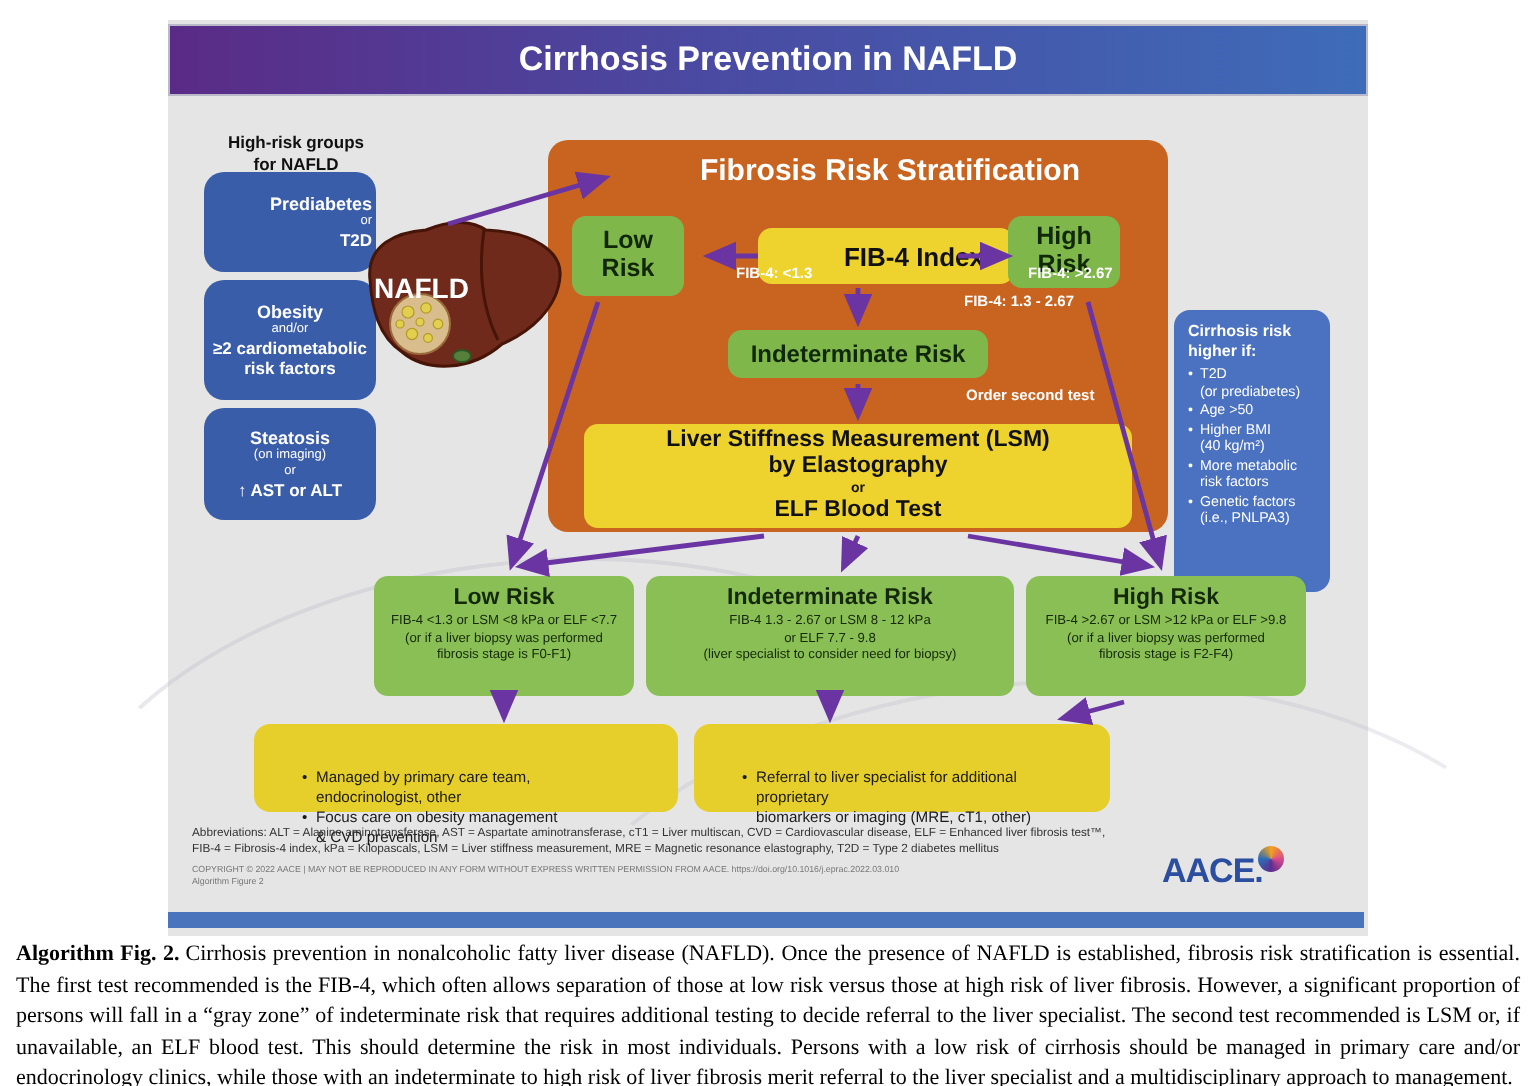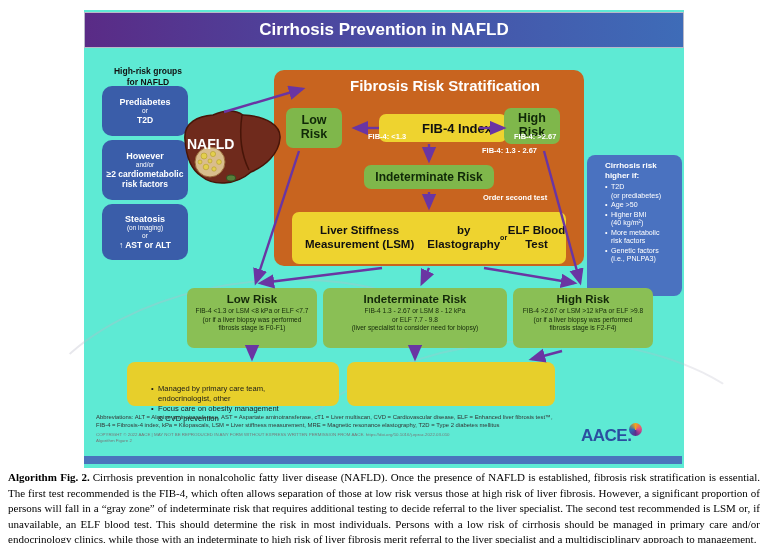--- a/index.html
+++ b/index.html
@@ -1,48 +1,48 @@
 <!DOCTYPE html>
 <html><head>
 <meta charset="utf-8">
 <style>
   html,body{margin:0;padding:0;}
   body{width:768px;height:543px;background:#ffffff;font-family:"Liberation Sans",sans-serif;position:relative;overflow:hidden;}
   .abs{position:absolute;}
-  .fig{position:absolute;left:84px;top:10px;width:600px;height:458px;background:#5eead4;}
+  .fig{position:absolute;left:84px;top:10px;width:600px;height:458px;background:#e5e5e5;}
   
   .sw{position:absolute;border:2px solid transparent;border-radius:50%;z-index:0;}
   #sw1{left:-60px;top:270px;width:480px;height:280px;border-top-color:rgba(185,185,200,.35);transform:rotate(-6deg);}
   #sw2{left:180px;top:330px;width:520px;height:300px;border-top-color:rgba(185,185,200,.28);transform:rotate(-4deg);}
   
   .titlebar{left:0;top:2px;width:598px;height:34px;background:linear-gradient(90deg,#5a2b86 0%,#4a4aa2 45%,#3e6cb8 100%);border:1px solid #b9b9c9;display:flex;align-items:center;justify-content:center;color:#fff;font-weight:bold;font-size:17px;z-index:2;}
   
   .hr-heading{left:6px;top:56px;width:116px;text-align:center;font-weight:bold;font-size:8.5px;color:#111;white-space:pre-line;line-height:1.25;z-index:2;}
   .bluebox{left:18px;width:86px;background:#3a5da9;border-radius:10px;color:#fff;text-align:center;display:flex;flex-direction:column;justify-content:center;padding:3px 2px;box-sizing:border-box;z-index:2;}
   .bluebox .main{font-size:9px;font-weight:bold;}
   .bluebox .mid{font-size:6.5px;white-space:pre-line;line-height:1.25;}
   .bluebox .sub{font-size:8.5px;font-weight:bold;white-space:pre-line;line-height:1.2;}
-  #bb1{top:76px;height:50px;} #bb2{top:130px;height:60px;} #bb3{top:194px;height:56px;}
+  #bb1{top:76px;height:50px;align-items:flex-end;} #bb2{top:130px;height:60px;} #bb3{top:194px;height:56px;}
   .liver{left:95px;top:96px;width:106px;height:90px;z-index:2;}
   
   .orange{left:190px;top:60px;width:310px;height:196px;background:#c8641f;border-radius:10px;z-index:1;}
   .orange-title{left:0;top:7px;width:100%;text-align:center;color:#fff;font-weight:bold;font-size:15px;padding-left:16px;}
   .gbox{position:absolute;background:#7fb74b;border-radius:7px;display:flex;align-items:center;justify-content:center;text-align:center;font-weight:bold;color:#102808;}
   #g-low{left:12px;top:38px;width:56px;height:40px;font-size:12.5px;white-space:pre-line;line-height:1.1;}
   #g-high{left:230px;top:38px;width:56px;height:36px;font-size:12.5px;white-space:pre-line;line-height:1.1;}
   #g-indet{left:90px;top:95px;width:130px;height:24px;font-size:12px;}
   .ybox{position:absolute;background:#eed32f;border-radius:7px;color:#111;}
   #y-fib4{left:105px;top:44px;width:100px;height:28px;display:flex;align-items:center;justify-content:center;font-weight:bold;font-size:13px;padding-left:28px;}
-  #y-lsm{left:18px;top:142px;width:274px;height:52px;text-align:center;font-weight:bold;display:flex;justify-content:center;align-items:center;}
+  #y-lsm{left:18px;top:142px;width:274px;height:52px;text-align:center;font-weight:bold;display:flex;flex-direction:column;justify-content:center;align-items:center;}
   #y-lsm .l{font-size:11.5px;line-height:1.18;}
   #y-lsm .or{font-size:7px;line-height:1.1;}
   .wlabel{position:absolute;color:#fff;font-weight:bold;font-size:7.5px;white-space:nowrap;padding-left:46px;}
   #wl-low{left:48px;top:62px;} #wl-high{left:194px;top:62px;} #wl-mid{left:162px;top:76px;} #wl-order{left:163px;top:123px;}
   
-  .cirr{left:503px;top:145px;width:95px;height:141px;background:#4a72c0;border-radius:8px;color:#fff;padding:6px 4px 4px 18px;box-sizing:border-box;z-index:2;}
+  .cirr{left:503px;top:145px;width:78px;height:141px;background:#4a72c0;border-radius:8px;color:#fff;padding:6px 4px 4px 7px;box-sizing:border-box;z-index:2;}
   .cirr h4{margin:0;font-size:8px;white-space:pre-line;line-height:1.2;font-weight:bold;}
   .cirr ul{margin:3px 0 0;padding:0;list-style:none;}
   .cirr li{font-size:7.1px;line-height:1.2;white-space:pre-line;padding-left:6px;position:relative;margin-bottom:1px;}
   .cirr li::before{content:"\2022";position:absolute;left:0;}
   
   .riskbox{position:absolute;top:278px;height:60px;background:#8abf55;border-radius:7px;text-align:center;color:#14290a;padding-top:5px;box-sizing:border-box;z-index:2;}
   .riskbox h4{margin:0;font-size:11.5px;font-weight:bold;}
   .riskbox p{margin:2px 2px 0;font-size:6.6px;line-height:1.3;white-space:pre-line;}
   #rb-low{left:103px;width:130px;} #rb-indet{left:239px;width:184px;} #rb-high{left:429px;width:140px;}
   
@@ -78,21 +78,21 @@
 
   <div class="abs hr-heading">High-risk groups
 for NAFLD</div>
 
   <div class="abs bluebox" id="bb1">
     <span class="main">Prediabetes</span>
     <span class="mid">or</span>
     <span class="sub">T2D</span>
   </div>
   <div class="abs bluebox" id="bb2">
-    <span class="main">However</span>
+    <span class="main">Obesity</span>
     <span class="mid">and/or</span>
     <span class="sub">≥2 cardiometabolic
 risk factors</span>
   </div>
   <div class="abs bluebox" id="bb3">
     <span class="main">Steatosis</span>
     <span class="mid">(on imaging)
 or</span>
     <span class="sub">↑ AST or ALT</span>
   </div>
@@ -169,20 +169,22 @@
 
   <div class="mgmt" id="mg-left">
     <ul>
       <li>Managed by primary care team, endocrinologist, other</li>
       <li>Focus care on obesity management
 &amp; CVD prevention</li>
     </ul>
   </div>
   <div class="mgmt" id="mg-right">
     <ul>
+      <li>Referral to liver specialist for additional proprietary
+biomarkers or imaging (MRE, cT1, other)</li>
     </ul>
   </div>
 
   <div class="abs abbrev">
     <div>Abbreviations: ALT = Alanine aminotransferase, AST = Aspartate aminotransferase, cT1 = Liver multiscan, CVD = Cardiovascular disease, ELF = Enhanced liver fibrosis test™,</div>
     <div>FIB-4 = Fibrosis-4 index, kPa = Kilopascals, LSM = Liver stiffness measurement, MRE = Magnetic resonance elastography, T2D = Type 2 diabetes mellitus</div>
     <div class="copy">COPYRIGHT © 2022 AACE | MAY NOT BE REPRODUCED IN ANY FORM WITHOUT EXPRESS WRITTEN PERMISSION FROM AACE. https://doi.org/10.1016/j.eprac.2022.03.010</div>
     <div class="figref">Algorithm Figure 2</div>
   </div>
 

